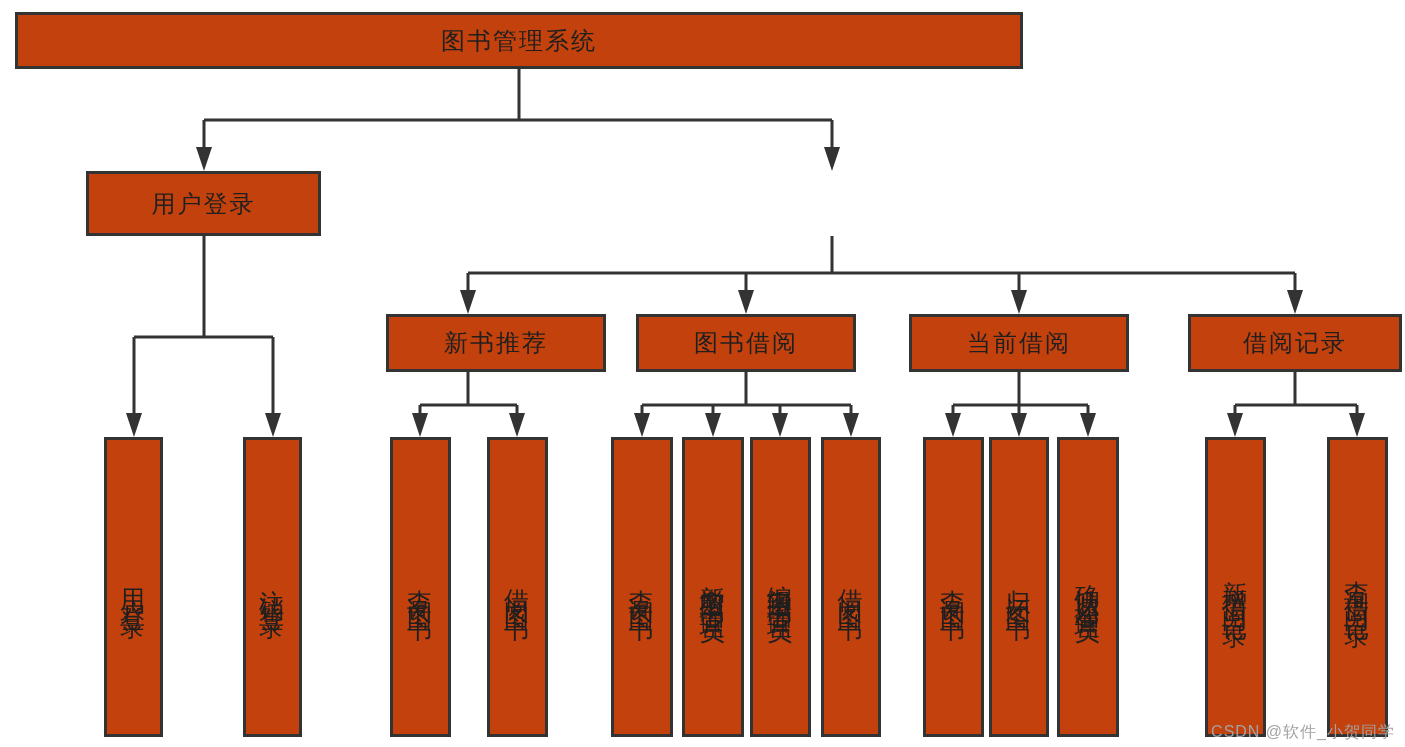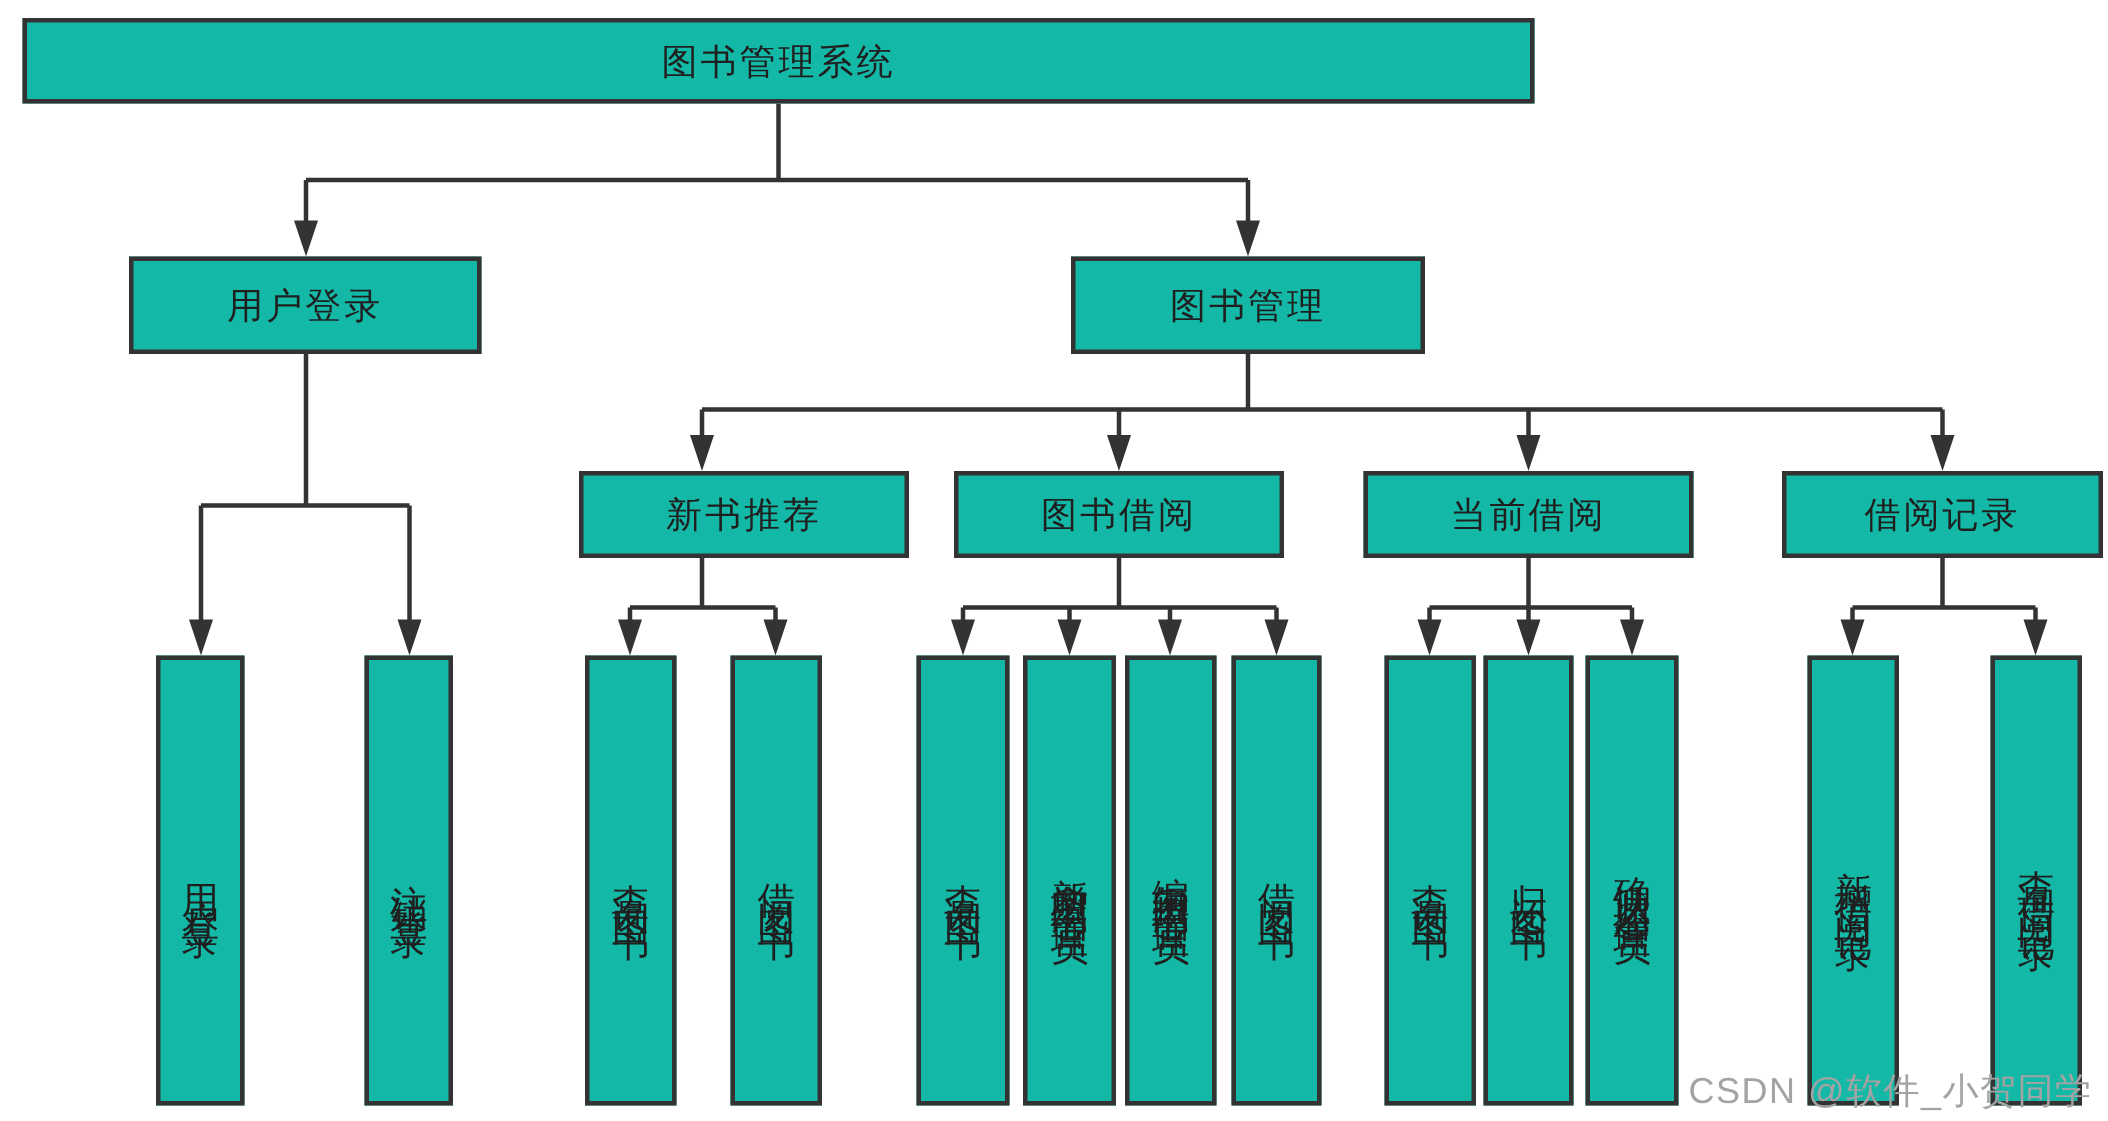--- a/index.html
+++ b/index.html
@@ -13,21 +13,21 @@
   }
   .connector-layer {
     position: absolute;
     left: 0; top: 0;
     width: 1405px; height: 747px;
   }
   .box {
     position: absolute;
     box-sizing: border-box;
     border: 3px solid #333333;
-    background: #14b8a6;
+    background: #c2410c;
     display: flex;
     align-items: center;
     justify-content: center;
   }
   .box.h span {
     font-size: 24px;
     letter-spacing: 2px;
     color: #1f1f1f;
     white-space: nowrap;
   }
@@ -39,21 +39,21 @@
     color: #1f1f1f;
     white-space: nowrap;
   }
   .box.v span.tight {
     letter-spacing: 5px;
   }
   .watermark {
     position: absolute;
     right: 10px;
     bottom: 4px;
-    font-size: 24px;
+    font-size: 16px;
     letter-spacing: 1px;
     color: #a3a3a3;
     z-index: 10;
   }
 </style>
 </head>
 <body>
 
 <div class="canvas">
 
@@ -121,23 +121,20 @@
     </g>
   </svg>
 
   <div class="box h" style="left:15px; top:12px; width:1008px; height:57px;">
     <span>图书管理系统</span>
   </div>
 
   <div class="box h" style="left:86px; top:171px; width:235px; height:65px;">
     <span>用户登录</span>
   </div>
-  <div class="box h" style="left:714px; top:171px; width:236px; height:65px;">
-    <span>图书管理</span>
-  </div>
 
   <div class="box h" style="left:358px; top:314px; width:220px; height:58px;margin-left:28px;">
     <span>新书推荐</span>
   </div>
   <div class="box h" style="left:636px; top:314px; width:220px; height:58px;">
     <span>图书借阅</span>
   </div>
   <div class="box h" style="left:909px; top:314px; width:220px; height:58px;">
     <span>当前借阅</span>
   </div>

